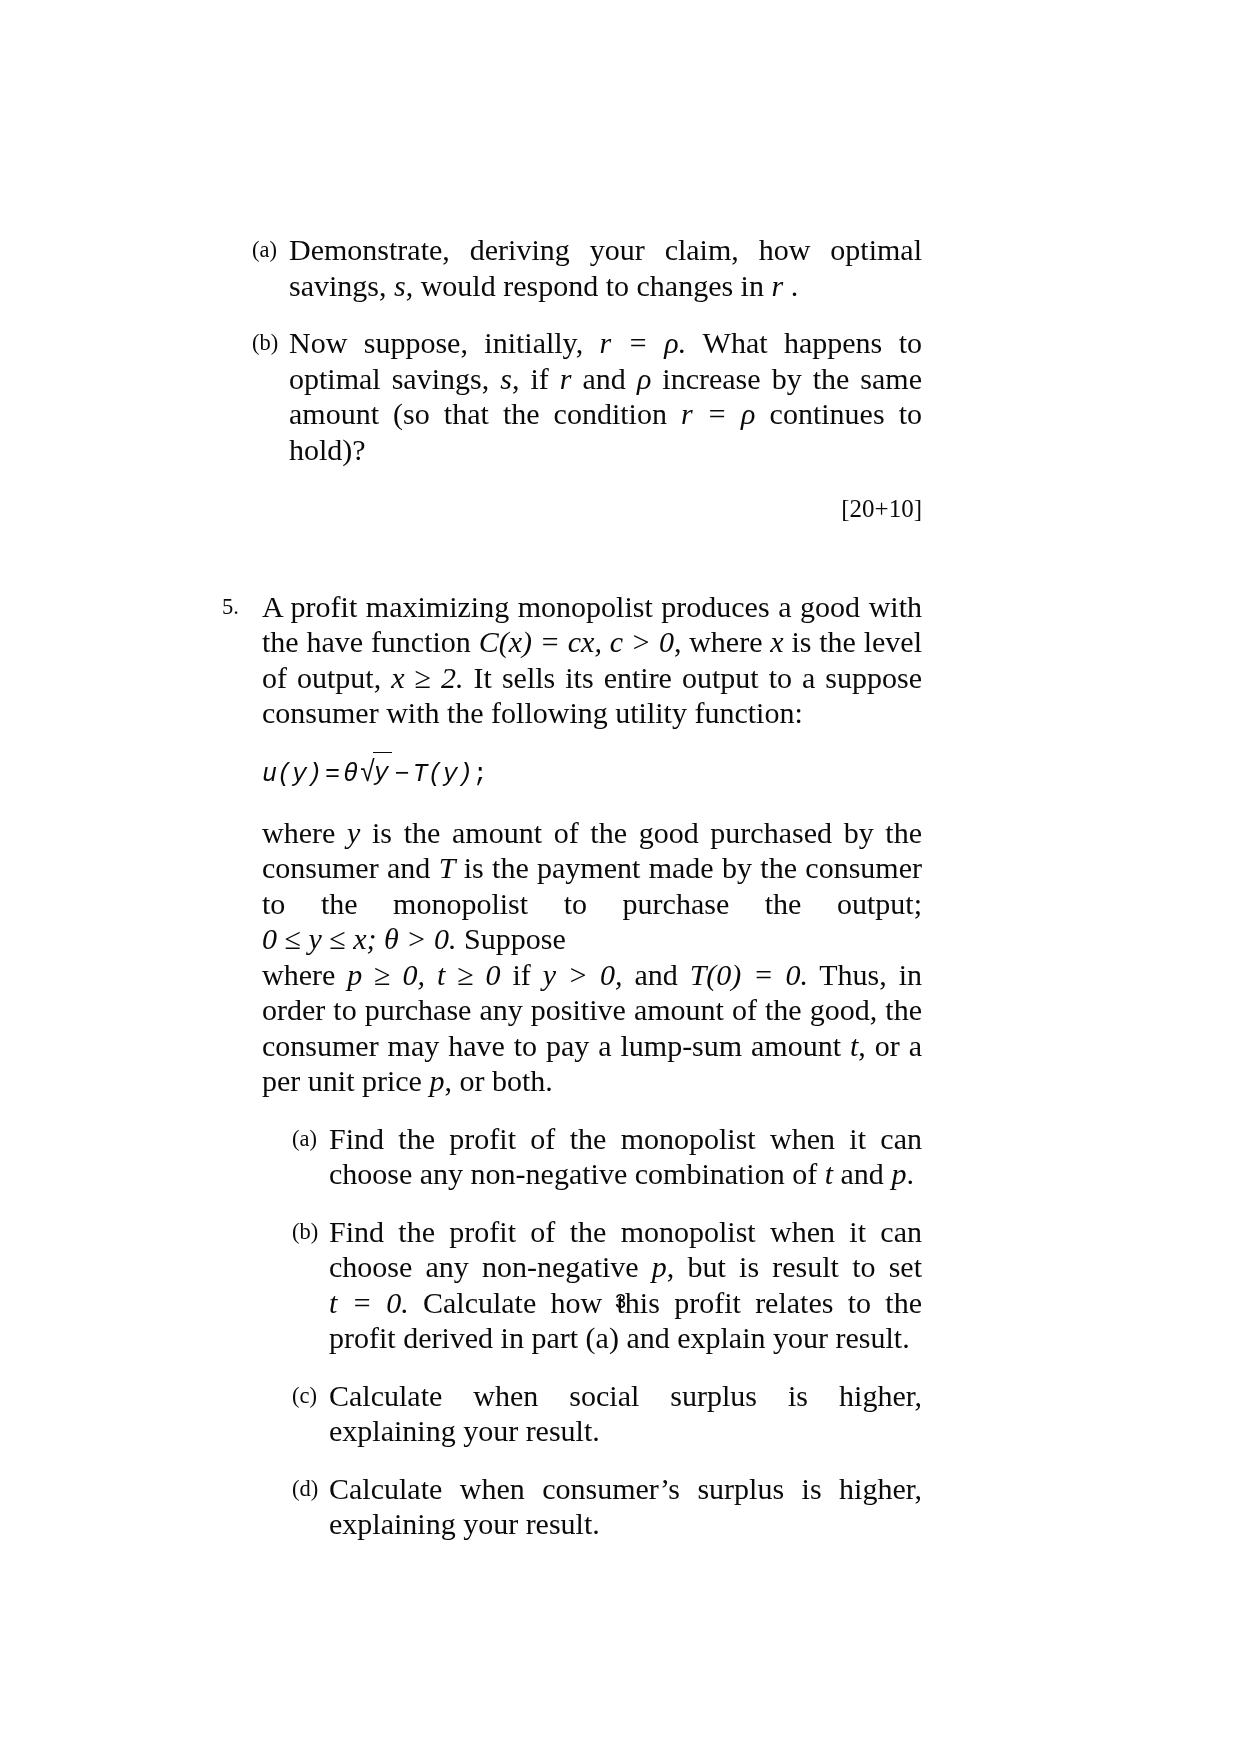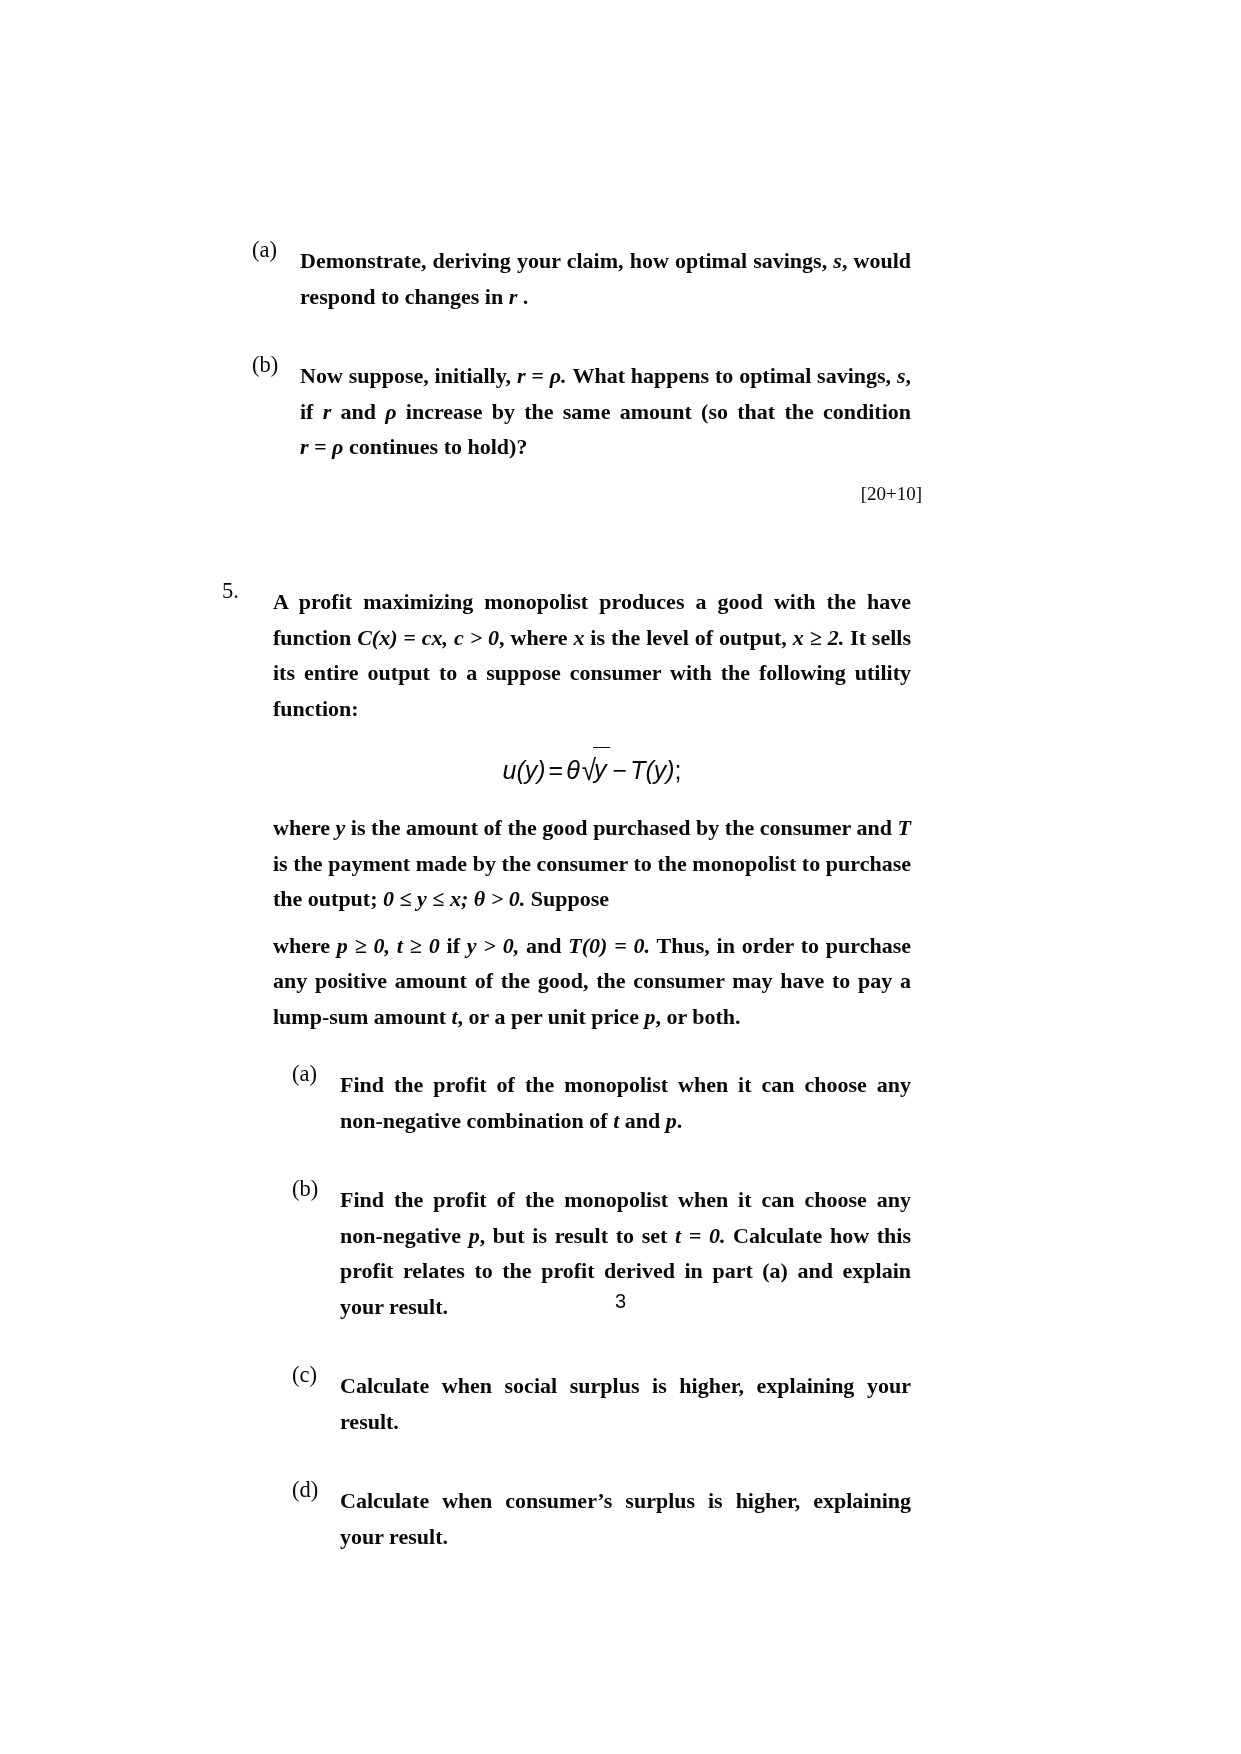--- a/index.html
+++ b/index.html
@@ -29,26 +29,25 @@
   
   .content {
     position: absolute;
     left: 222px;
     top: 232px;
     width: 700px;
   }
 
   
   .para {
-    font-size: 22px;
+    font-size: 30px;
     line-height: 35.5px;
     text-align: justify;
     text-justify: inter-word;
-    margin: 11px;
-    font-weight: bold;
+    margin: 0;
   }
 
   
   .qblock {
     display: flex;
     align-items: flex-start;
     margin-top: 62px;
   }
   .qnum {
     width: 40px;
@@ -75,26 +74,26 @@
     flex: 0 0 37px;
     font-size: 22.5px;
     line-height: 35.5px;
   }
   .subbody {
     flex: 1 1 auto;
   }
 
   
   .eq {
-    text-align: center;
+    text-align: left;
     font-size: 25px;
     line-height: 40px;
     margin: 22px 0 20px 0;
     font-style: italic;
-    font-family: Liberation Sans, sans-serif;
+    font-family: Liberation Mono, monospace;
   }
   .eq .up { font-style: normal; }
   .eq .op { font-style: normal; padding: 0 3px; }
 
   
   .sqrt {
     display: inline-block;
     position: relative;
     padding-left: 2px;
   }
@@ -112,22 +111,23 @@
     position: relative;
     top: -1px;
   }
 
   
   .v { font-style: italic; }
 
   
   .marks {
     text-align: right;
-    font-size: 19px;
-    line-height: 35.5px;
+    font-size: 25px;
+    line-height: 35.5px;
+    margin-top: 24px;
   }
 
   .pagenum {
     position: absolute;
     left: 0;
     top: 1290px;
     width: 1241px;
     text-align: center;
     font-size: 20px;
     font-family: "Liberation Sans", "DejaVu Sans", sans-serif;

